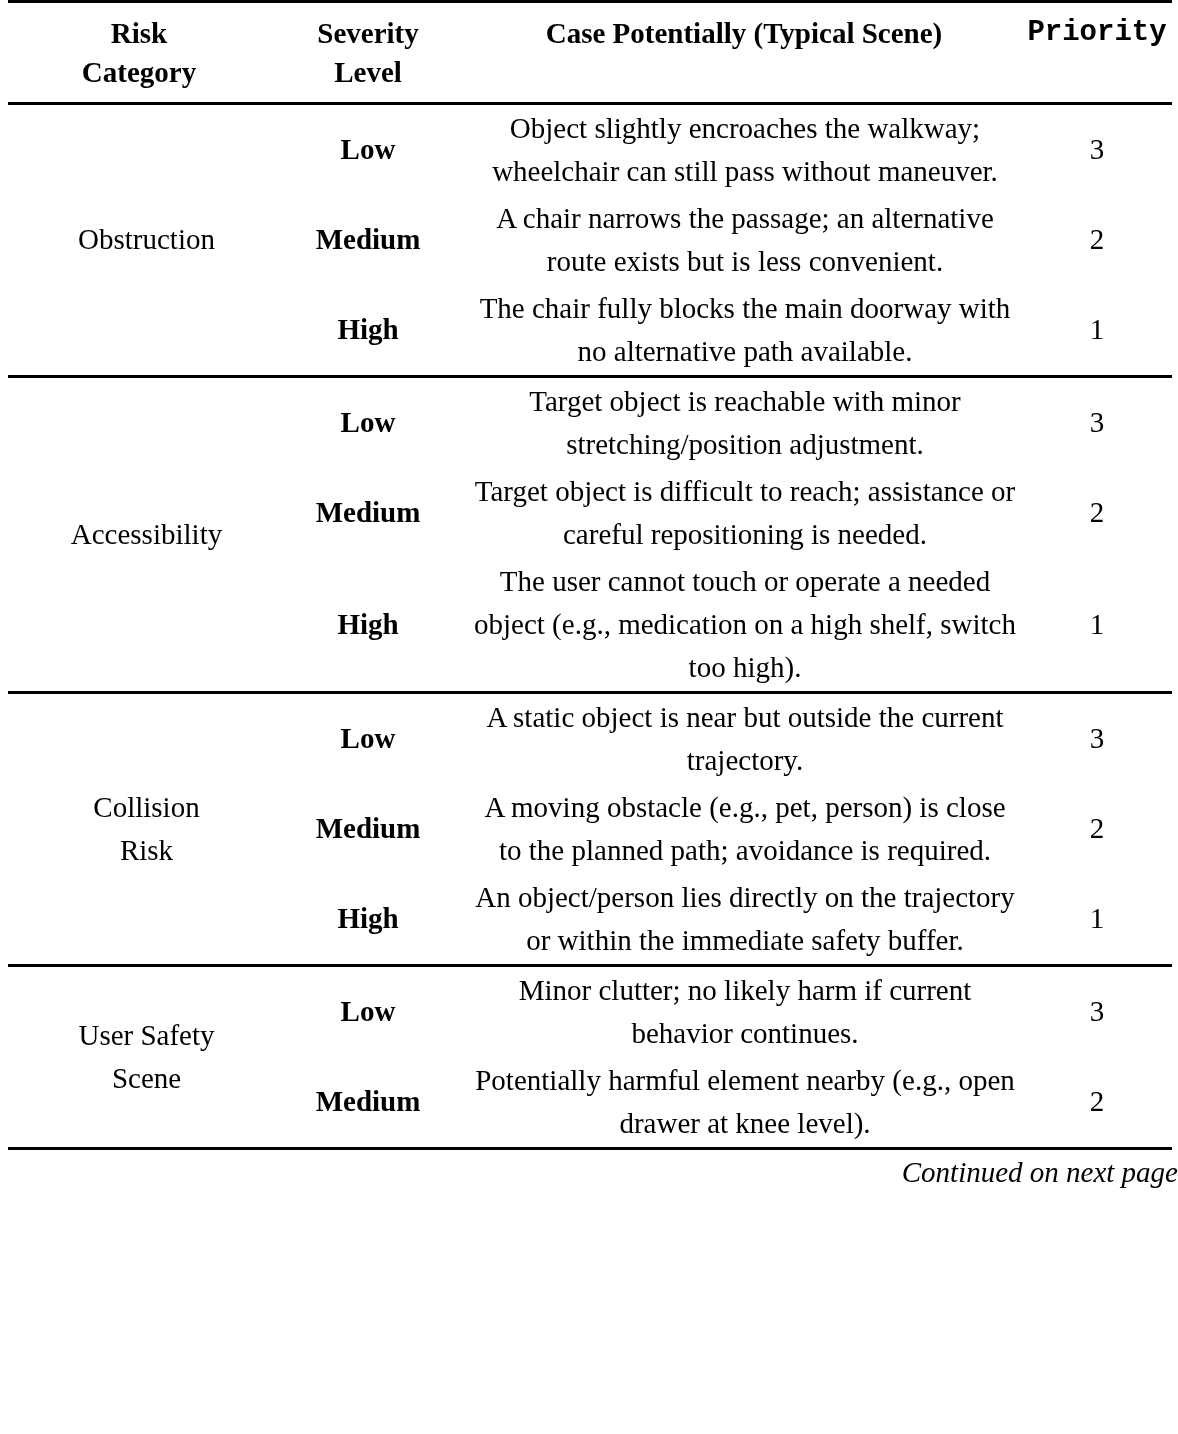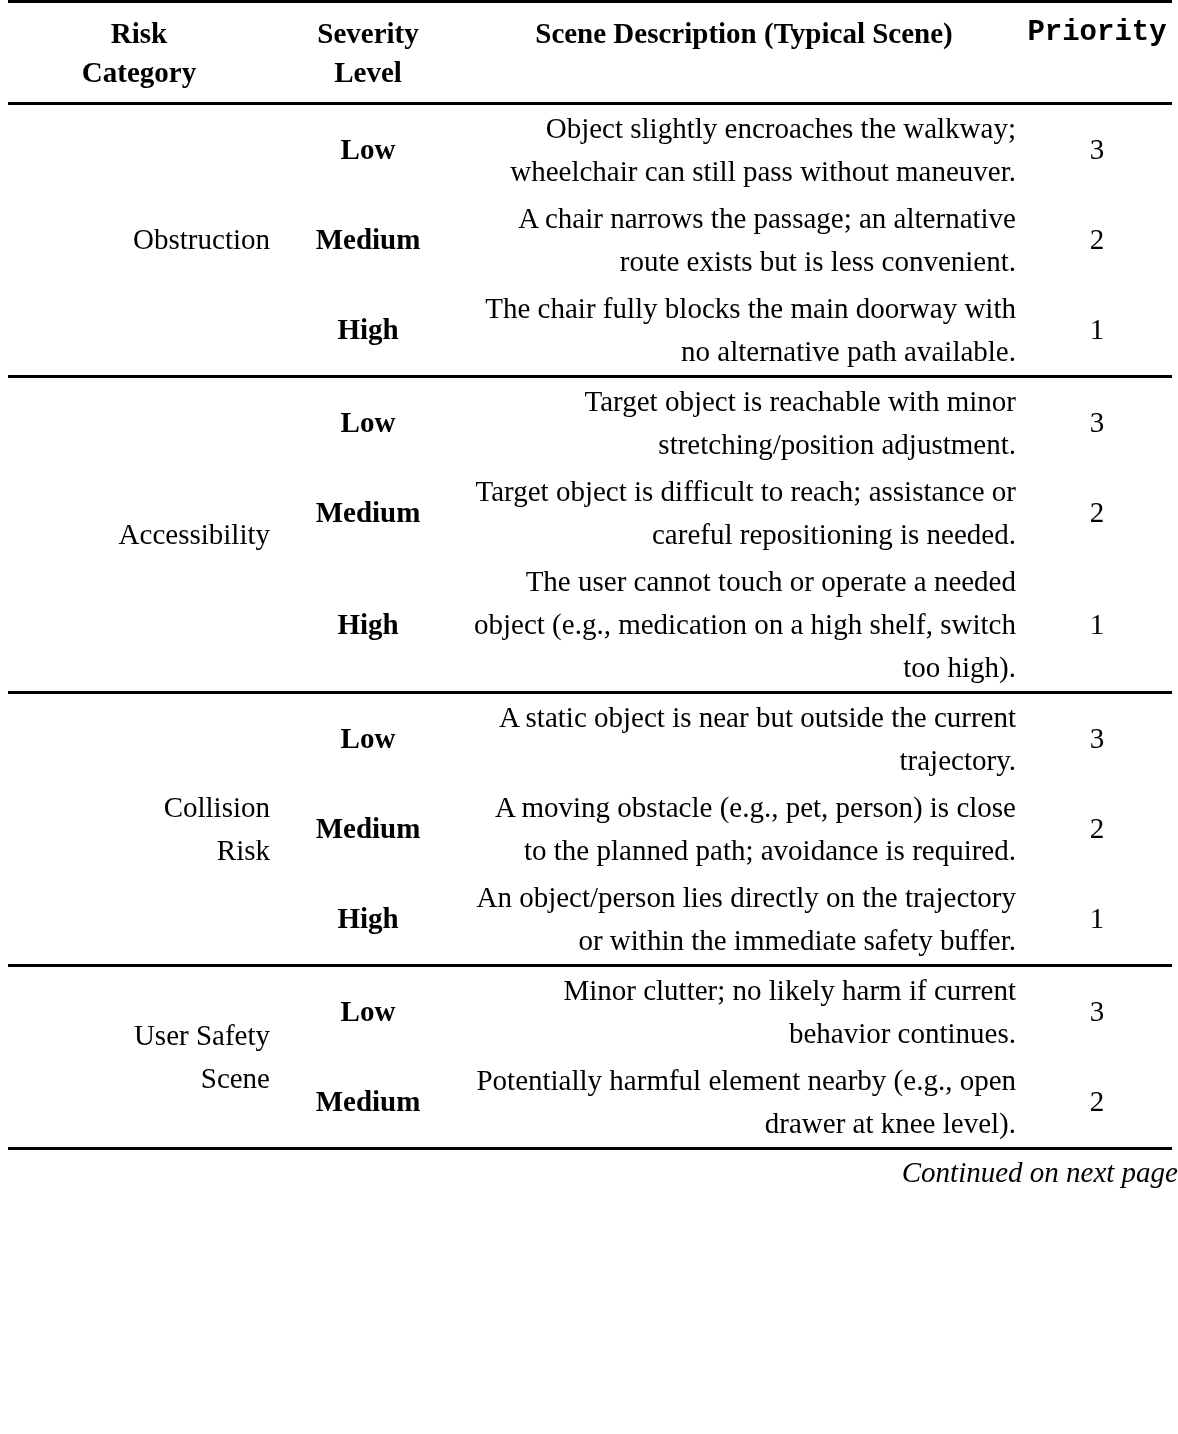--- a/index.html
+++ b/index.html
@@ -58,31 +58,31 @@
   }
 
   tbody td {
     padding: 0;
     vertical-align: top;
     line-height: 43px;
     font-size: 29px;
   }
   td.cat-cell {
     vertical-align: middle;
-    text-align: right;
+    text-align: center;
     padding-left: 15px;
     line-height: 43px;
   }
   td.sev-cell {
     vertical-align: middle;
     text-align: center;
     font-weight: bold;
   }
   td.desc-cell {
-    text-align: right;
+    text-align: center;
     padding-left: 8px;
     padding-right: 6px;
   }
   td.prio-cell {
     vertical-align: middle;
     text-align: center;
   }
   tr.data-row td.desc-cell,
   tr.data-row td.sev-cell,
   tr.data-row td.prio-cell {
@@ -119,21 +119,21 @@
       <tr class="head-row">
         <th class="h-cat">
           <span class="hdr-two-line">Risk</span>
           <span class="hdr-two-line">Category</span>
         </th>
         <th class="h-sev">
           <span class="hdr-two-line">Severity</span>
           <span class="hdr-two-line">Level</span>
         </th>
         <th class="h-desc">
-          <span class="hdr-two-line">Scene Description (Typical Scene)</span>
+          <span class="hdr-two-line">Case Potentially (Typical Scene)</span>
         </th>
         <th class="h-prio">
           <span class="hdr-two-line">Priority</span>
         </th>
       </tr>
       <tr class="group-rule">
         <td colspan="4"></td>
       </tr>
     </thead>
 

